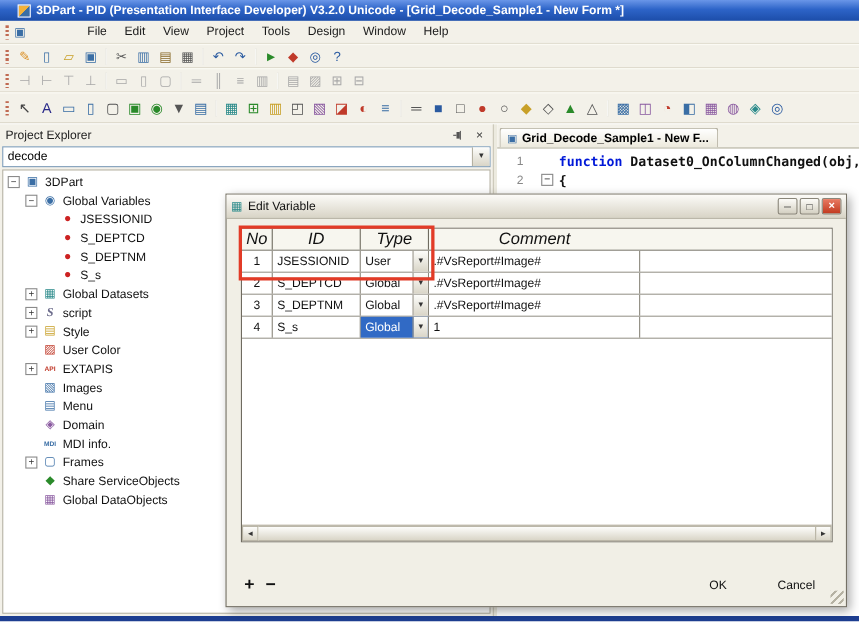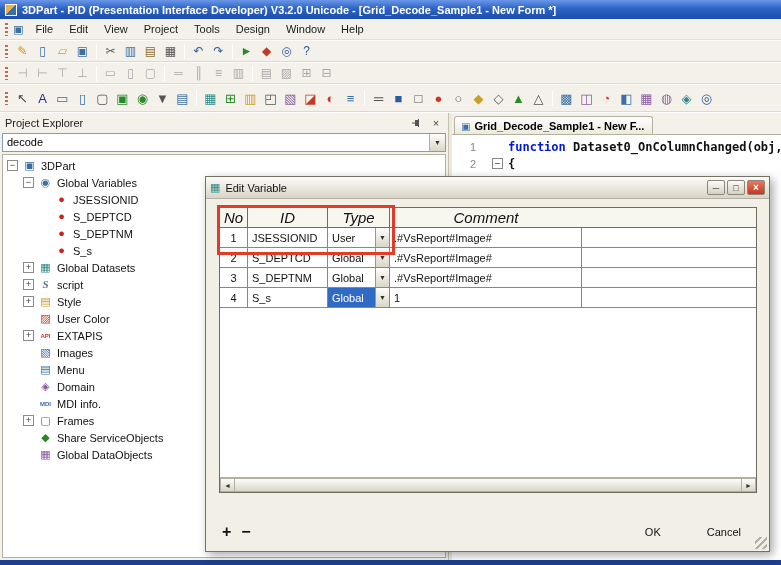--- a/index.html
+++ b/index.html
@@ -2,34 +2,34 @@
 <html><head>
 <meta charset="utf-8">
 <style>
   * { box-sizing: border-box; margin: 0; padding: 0; }
   body { margin: 0; background: #fff; font-family: "Liberation Sans", "DejaVu Sans", sans-serif; }
   .app { position: relative; width: 781px; height: 565px; overflow: hidden; background: #fff; }
 
   
   .titlebar { position: absolute; top: 0; left: 0; right: 0; height: 19px;
     background: linear-gradient(180deg, #6a96e8 0%, #2d64c8 45%, #1c4da9 100%);
-    color: #fff; display: flex; align-items: center; gap: 5px; padding: 0 5px;
+    color: #fff; display: flex; align-items: center; gap: 5px; padding: 0 16px;
     font-size: 11px; font-weight: bold; white-space: nowrap; }
   .appicon { width: 12px; height: 12px; flex: none;
     background: linear-gradient(135deg, #f2b13a 0 50%, #3a6ea5 50% 100%);
     border: 1px solid #fff; }
 
   
   .menubar { position: absolute; top: 19px; left: 0; right: 0; height: 21px;
     background: #f3f1e9; border-bottom: 1px solid #e2dfd2;
     display: flex; align-items: center; padding: 0 2px; }
   .grip { width: 3px; height: 13px; margin: 0 5px 0 3px; flex: none;
     background-image: repeating-linear-gradient(to bottom, #c06a52 0 2px, transparent 2px 4px); }
   .mdiicon { font-size: 11px; color: #3a6ea5; margin-right: 4px; }
-  .menu-items { display: flex; align-items: center; }
+  .menu-items { display: flex; align-items: center; margin-left: 44px; }
   .menu-item { padding: 3px 8px; font-size: 11px; color: #1a1a1a; }
 
   
   .toolbar { position: absolute; left: 0; right: 0; background: #f3f1e9;
     border-top: 1px solid #fbfaf4; border-bottom: 1px solid #ddd9cb;
     display: flex; align-items: center; padding: 0 2px; }
   .tb1 { top: 40px; height: 22px; }
   .tb2 { top: 62px; height: 22px; }
   .tb3 { top: 84px; height: 28px; }
   .tb-icons { display: flex; align-items: center; gap: 1px; }

